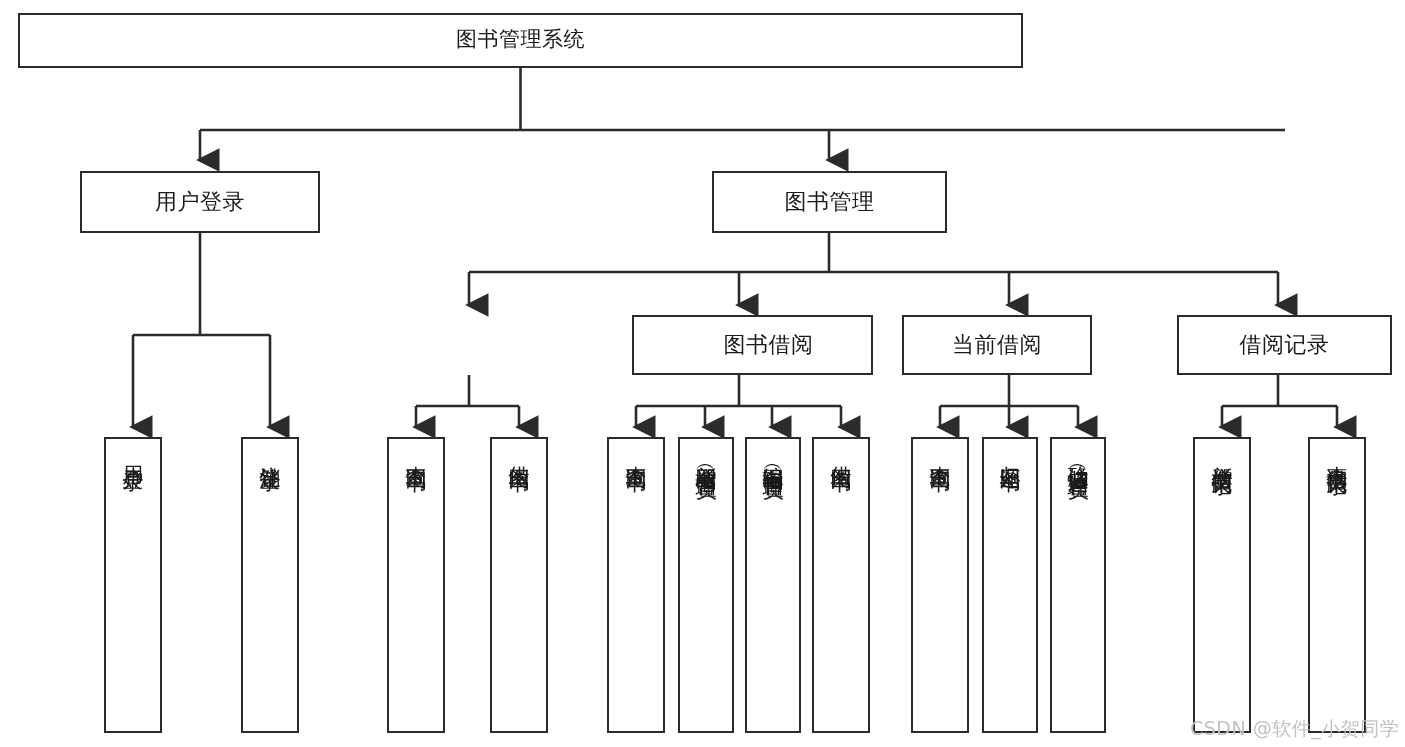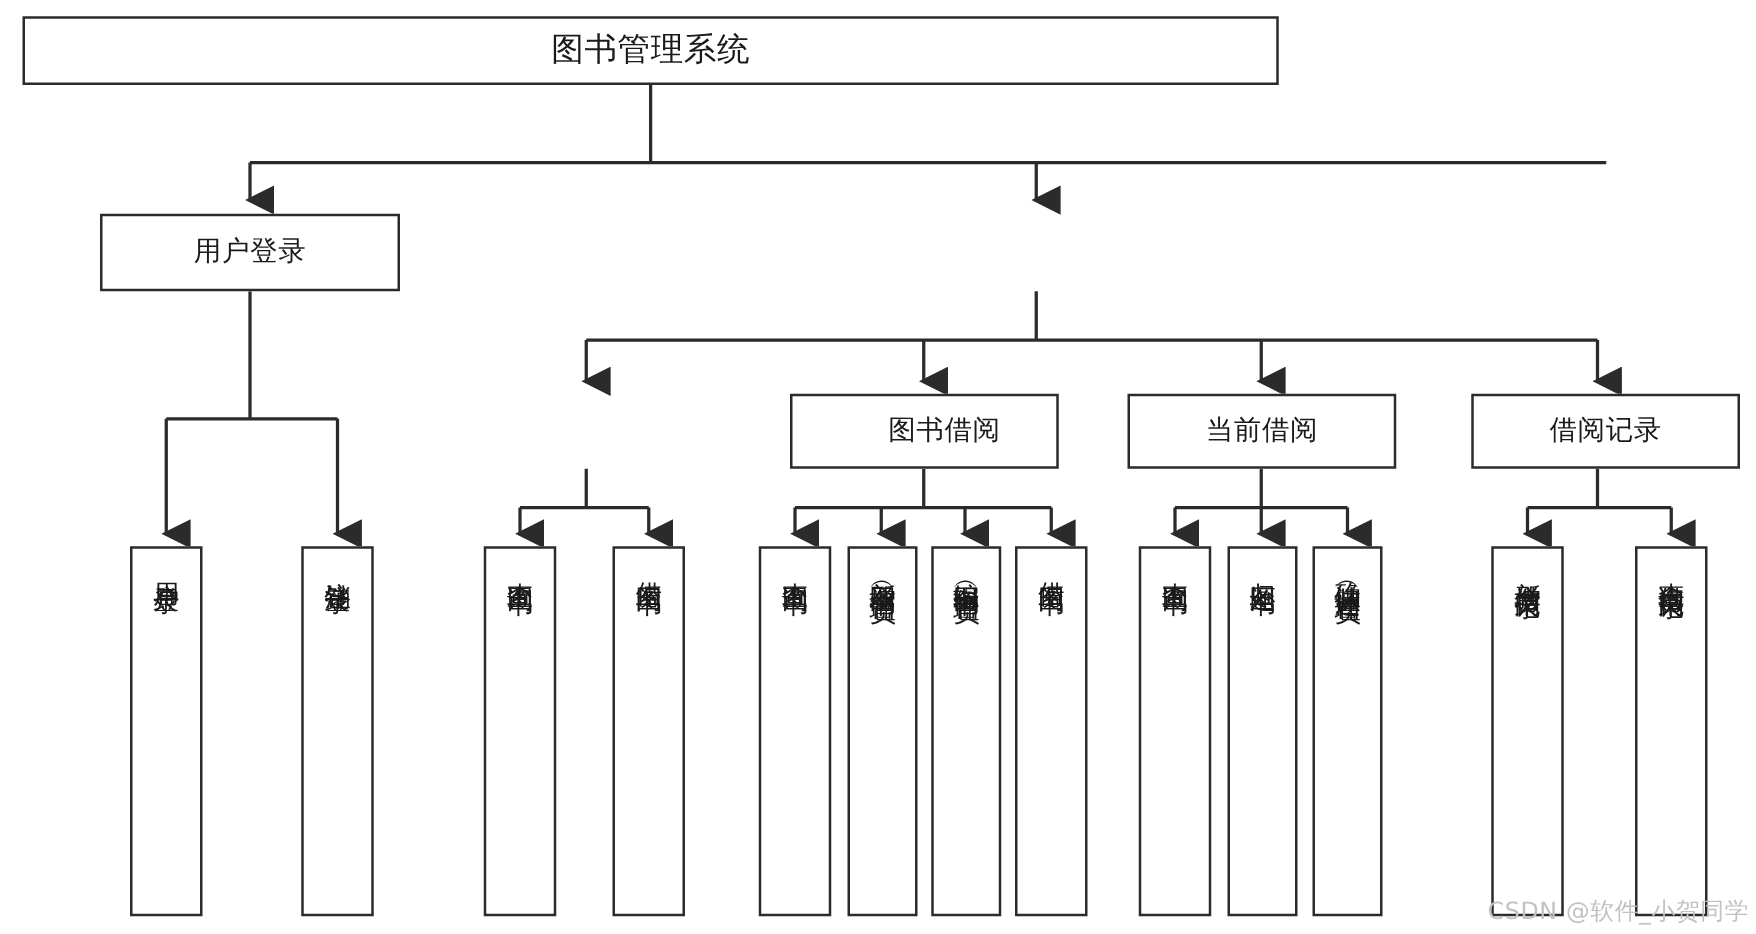--- a/index.html
+++ b/index.html
@@ -41,21 +41,22 @@
     text-align: center;
     line-height: 1.12;
     letter-spacing: 0.5px;
   }
   
   .node.horizontal .node-label {
     writing-mode: horizontal-tb;
     font-size: 22px;
   }
   .node.root .node-label {
-    font-size: 26px;
+    font-size: 21px;
+    font-family: Liberation Mono, monospace;
   }
   
   .node.vertical {
     align-items: flex-start;
     justify-content: center;
     padding-top: 10px;
   }
   .node.vertical .node-label {
     writing-mode: vertical-rl;
     text-orientation: upright;
@@ -133,27 +134,30 @@
   </svg>
 
   <div class="node horizontal root" style="left:18px; top:13px; width:1005px; height:55px;">
     <span class="node-label">图书管理系统</span>
   </div>
 
   <div class="node horizontal" style="left:80px; top:171px; width:240px; height:62px;">
     <span class="node-label">用户登录</span>
   </div>
 
-
-
-  <div class="node horizontal" style="left:632px; top:315px; width:215px; height:60px;padding-left:32px;">
+  <div class="node horizontal" style="left:712px; top:171px; width:235px; height:62px;">
+    <span class="node-label">图书管理</span>
+  </div>
+
+
+  <div class="node horizontal" style="left:632px; top:315px; width:241px; height:60px;padding-left:32px;">
     <span class="node-label">图书借阅</span>
   </div>
 
-  <div class="node horizontal" style="left:902px; top:315px; width:215px; height:60px;">
+  <div class="node horizontal" style="left:902px; top:315px; width:190px; height:60px;">
     <span class="node-label">当前借阅</span>
   </div>
 
   <div class="node horizontal" style="left:1177px; top:315px; width:215px; height:60px;">
     <span class="node-label">借阅记录</span>
   </div>
 
   <div class="node vertical" style="left:104px; top:437px; width:58px; height:296px;">
     <span class="node-label">用户登录</span>
   </div>

